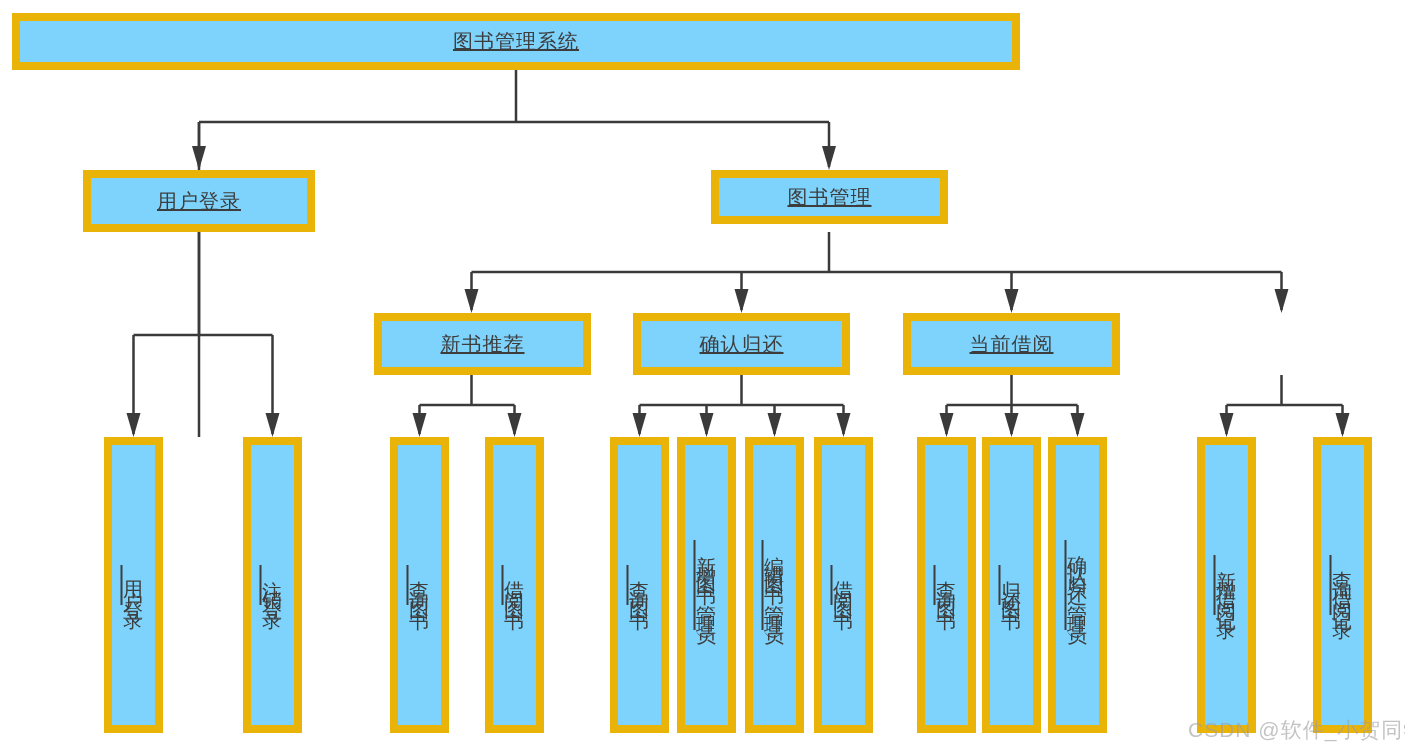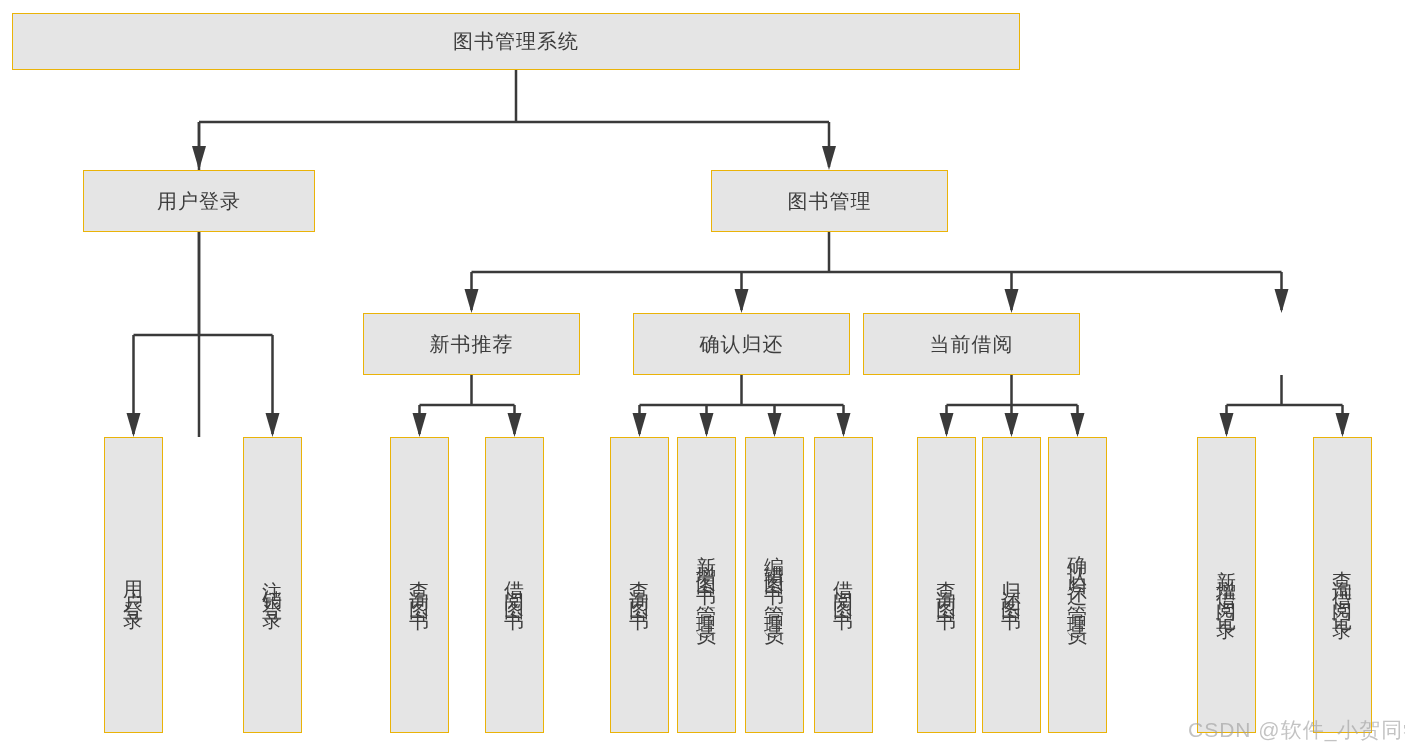--- a/index.html
+++ b/index.html
@@ -2,34 +2,34 @@
 <html><head>
 <meta charset="utf-8">
 <style>
   html,body{margin:0;padding:0;background:#fff;}
   .canvas{
     position:relative;width:1405px;height:747px;background:#fff;overflow:hidden;
     font-family:"Liberation Sans","DejaVu Sans",sans-serif;color:#3d3d3d;
   }
   .edges{position:absolute;left:0;top:0;width:1405px;height:747px;pointer-events:none;z-index:0;}
   .node{
-    position:absolute;background:#e5e5e5;border:1px solid #eab308;box-sizing:border-box;
-    display:flex;align-items:center;justify-content:center;z-index:1;
+    position:absolute;background:#7dd3fc;border:8px solid #eab308;box-sizing:border-box;
+    display:flex;align-items:center;justify-content:center;z-index:1;text-decoration:underline;
   }
   .hbox{font-size:20px;letter-spacing:1px;}
   .vbox span{
     writing-mode:vertical-rl;text-orientation:mixed;
     font-size:20px;line-height:1;letter-spacing:10px;white-space:nowrap;
   }
   
   .root{left:12px;top:13px;width:1008px;height:57px;}
   .b-user{left:83px;top:170px;width:232px;height:62px;}
-  .b-mgmt{left:711px;top:170px;width:237px;height:62px;}
+  .b-mgmt{left:711px;top:170px;width:237px;height:54px;}
   .sec{top:313px;width:217px;height:62px;}
-  .s1{left:363px;text-align:center;} .s2{left:633px;} .s3{left:863px;} .s4{left:1173px;}
+  .s1{left:374px;text-align:center;} .s2{left:633px;} .s3{left:903px;} .s4{left:1173px;}
   .leaf{top:437px;width:59px;height:296px;}
   .l1{left:104px;}  .l2{left:243px;}
   .l3{left:390px;}  .l4{left:485px;}
   .l5{left:610px;}  .l6{left:677px;}  .l7{left:745px;}  .l8{left:814px;}
   .l9{left:917px;}  .l10{left:982px;} .l11{left:1048px;}
   .l12{left:1197px;}.l13{left:1313px;}
   .watermark{
     position:absolute;left:1188px;top:716px;z-index:2;
     font-size:21px;color:#9f9f9f;opacity:0.62;letter-spacing:1px;white-space:nowrap;
   }

